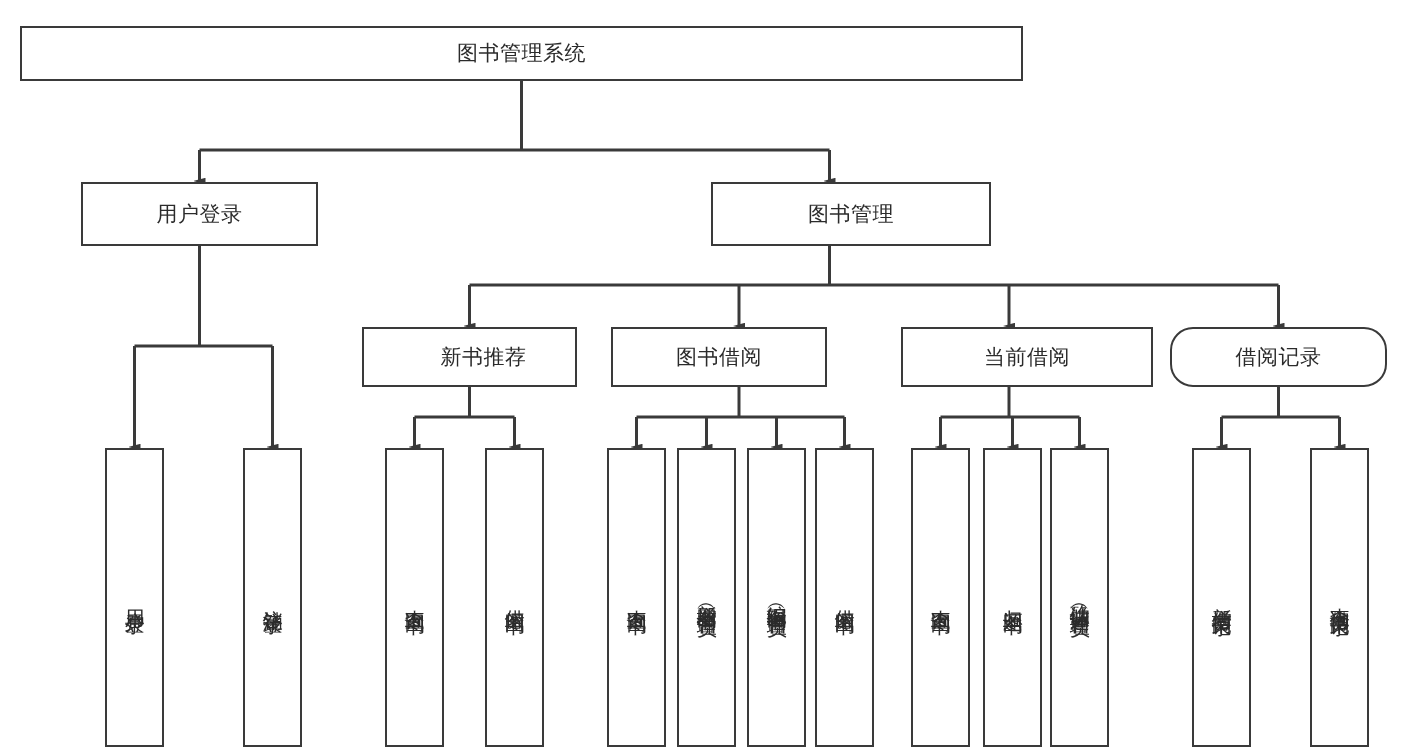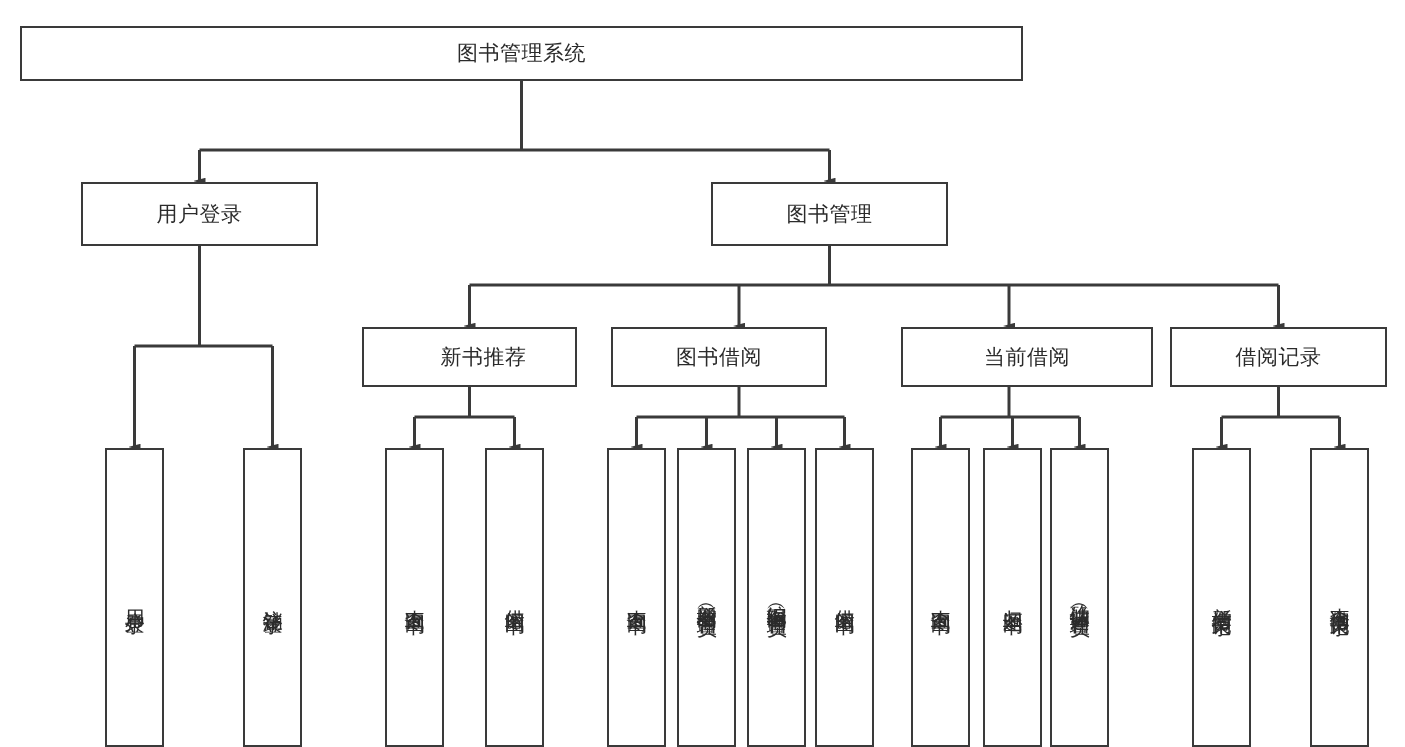--- a/index.html
+++ b/index.html
@@ -112,33 +112,33 @@
       </g>
   </svg>
 
   <div id="node-layer">
       <div class="node-box" style="left: 20px; top: 13px; width: 1003px; height: 55px;">
         <span class="node-label">图书管理系统</span>
       </div>
       <div class="node-box" style="left: 81px; top: 169px; width: 237px; height: 64px;">
         <span class="node-label">用户登录</span>
       </div>
-      <div class="node-box" style="left: 711px; top: 169px; width: 237px; height: 64px;">
+      <div class="node-box" style="left: 711px; top: 169px; width: 280px; height: 64px;">
         <span class="node-label">图书管理</span>
       </div>
       <div class="node-box" style="left: 362px; top: 314px; width: 215px; height: 60px; padding-left: 28px;">
         <span class="node-label">新书推荐</span>
       </div>
       <div class="node-box" style="left: 611px; top: 314px; width: 216px; height: 60px;">
         <span class="node-label">图书借阅</span>
       </div>
       <div class="node-box" style="left: 901px; top: 314px; width: 252px; height: 60px;">
         <span class="node-label">当前借阅</span>
       </div>
-      <div class="node-box" style="left: 1170px; top: 314px; width: 217px; height: 60px;">
+      <div class="node-box" style="left: 1170px; top: 314px; width: 217px; height: 60px; border-radius: 23px;">
         <span class="node-label">借阅记录</span>
       </div>
       <div class="node-box leaf" style="left: 105px; top: 435px; width: 59px; height: 299px;">
         <span class="node-label">用户登录</span>
       </div>
       <div class="node-box leaf" style="left: 243px; top: 435px; width: 59px; height: 299px;">
         <span class="node-label">注销登录</span>
       </div>
       <div class="node-box leaf" style="left: 385px; top: 435px; width: 59px; height: 299px;">
         <span class="node-label">查询图书</span>

